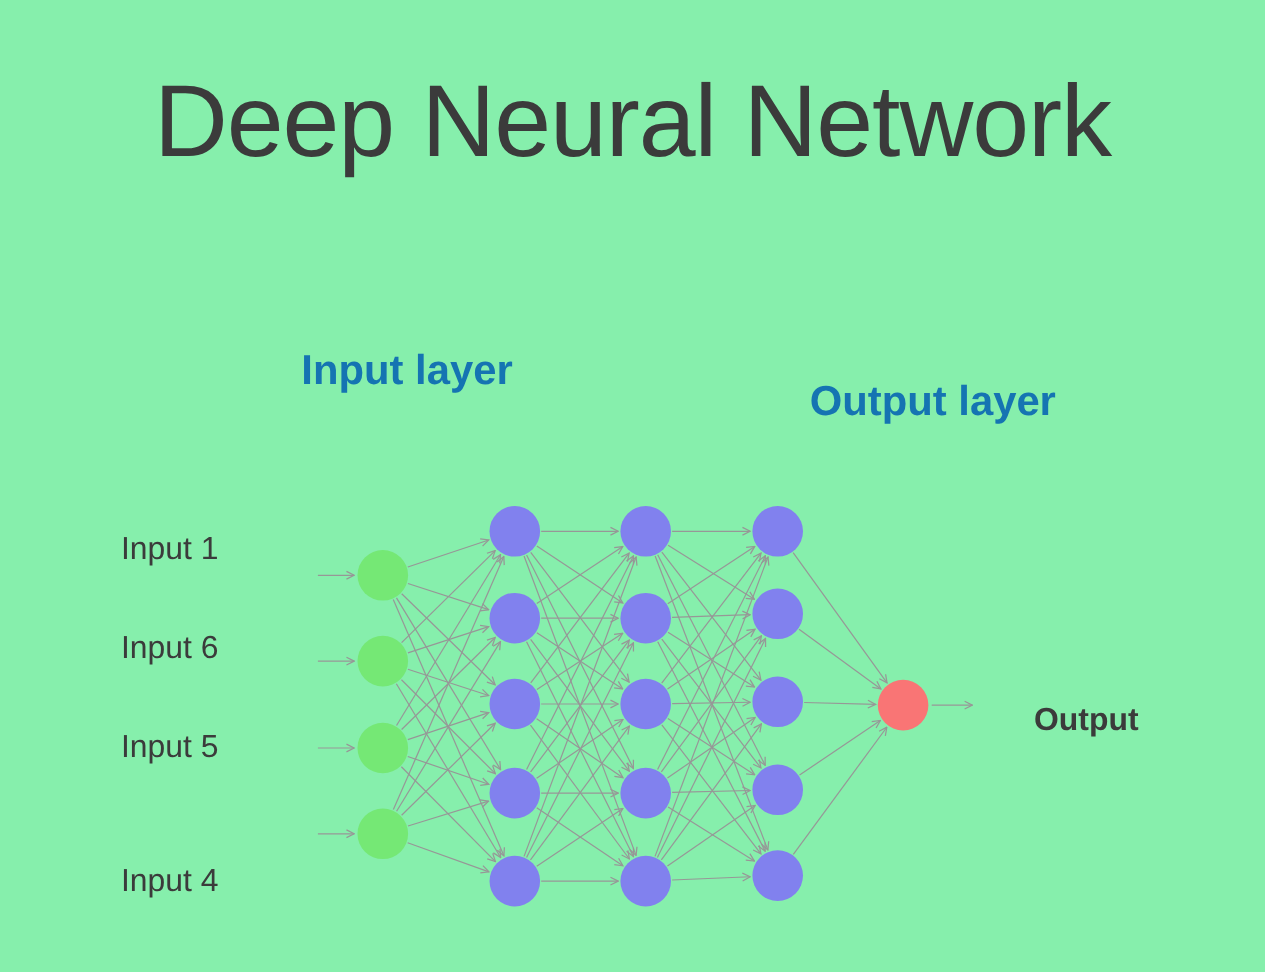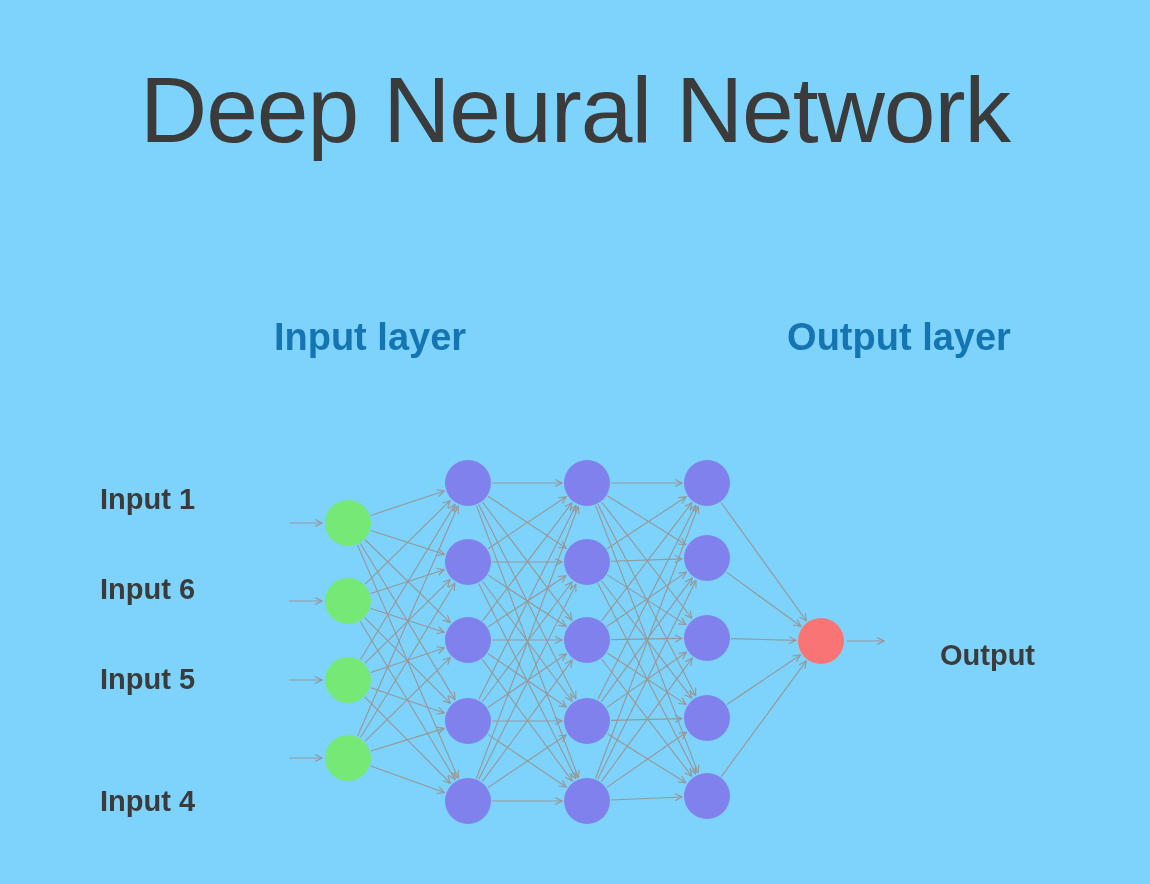--- a/index.html
+++ b/index.html
@@ -5,21 +5,21 @@
   html, body {
     margin: 0;
     padding: 0;
     background: #ffffff;
     font-family: "Liberation Sans", sans-serif;
   }
   .slide {
     position: relative;
     width: 1150px;
     height: 884px;
-    background: #7dd3fc;
+    background: #86efac;
     overflow: hidden;
   }
   .title {
     position: absolute;
     top: 55px;
     left: 0;
     width: 1150px;
     margin: 0;
     text-align: center;
     font-size: 93px;
@@ -32,23 +32,23 @@
     position: absolute;
     top: 319px;
     transform: translateX(-50%);
     font-size: 38px;
     font-weight: 700;
     line-height: 36px;
     white-space: nowrap;
   }
   .input-label {
     position: absolute;
-    left: 100px;
+    left: 110px;
     font-size: 29px;
-    font-weight: 700;
+    font-weight: 400;
     line-height: 36px;
     white-space: nowrap;
   }
   .output-label {
     position: absolute;
     left: 940px;
     top: 623px;
     font-size: 29px;
     font-weight: 700;
     line-height: 36px;
@@ -61,21 +61,21 @@
   }
 </style>
 </head>
 <body>
 
 <div class="slide">
 
   <h1 class="title" style="color: rgb(59, 59, 59);">Deep Neural Network</h1>
 
   <span class="layer-label" style="color: rgb(21, 116, 178); left: 370px;">Input layer</span>
-  <span class="layer-label" style="color: rgb(21, 116, 178); left: 899px;">Output layer</span>
+  <span class="layer-label" style="color: rgb(21, 116, 178); left: 848px; margin-top: 28px;">Output layer</span>
 
   <span class="input-label" style="color: rgb(59, 59, 59); top: 481px;">Input 1</span>
   <span class="input-label" style="color: rgb(59, 59, 59); top: 571px;">Input 6</span>
   <span class="input-label" style="color: rgb(59, 59, 59); top: 661px;">Input 5</span>
   <span class="input-label" style="color: rgb(59, 59, 59); top: 745px; margin-top: 38px;">Input 4</span>
 
   <span class="output-label" style="color: rgb(59, 59, 59); margin-top: 14px;">Output</span>
 
   <svg class="net-svg" id="net-svg" width="1150" height="884" viewBox="0 0 1150 884">
     <defs>

